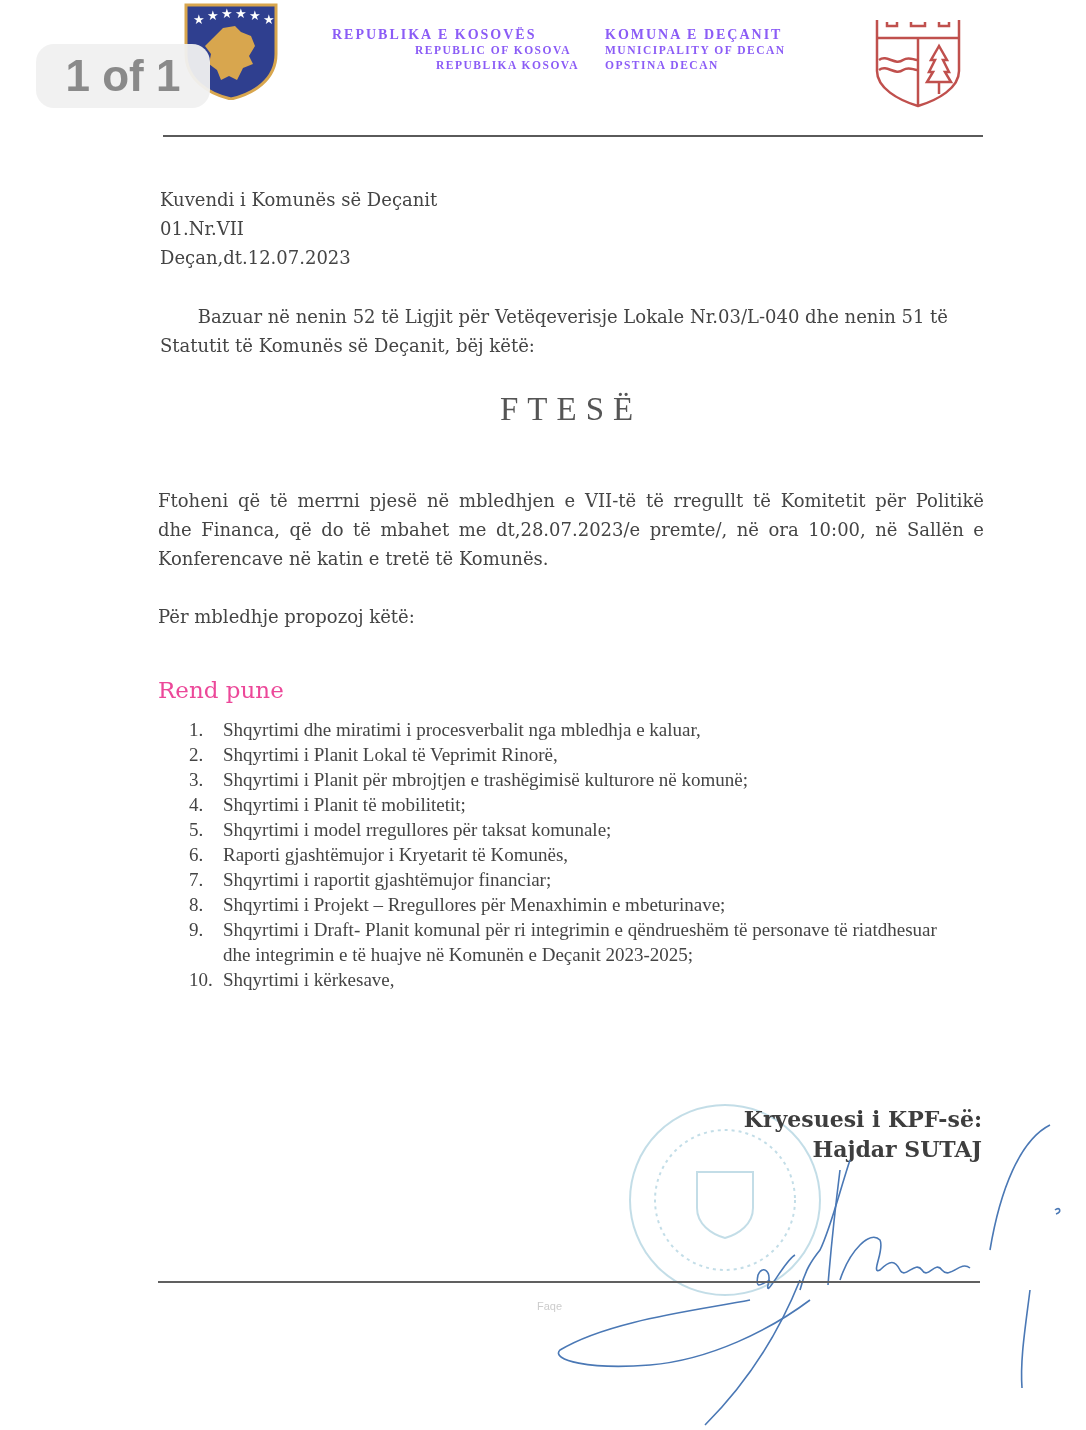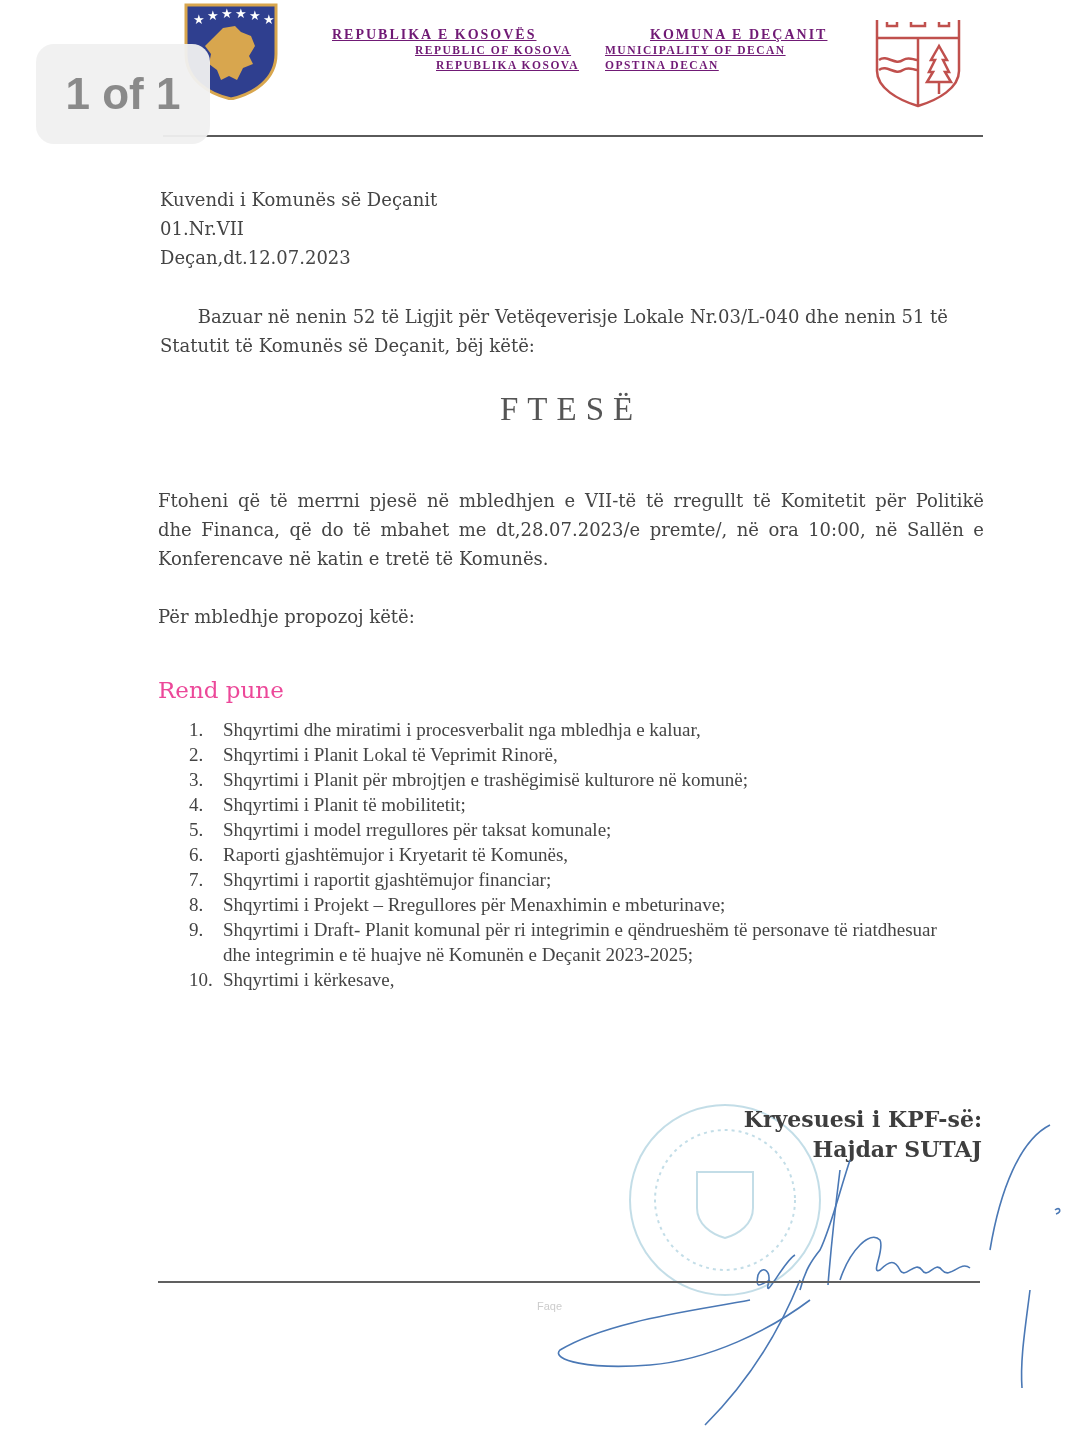--- a/index.html
+++ b/index.html
@@ -3,29 +3,29 @@
 <meta charset="utf-8">
 <style>
   html, body { margin: 0; padding: 0; }
   body {
     width: 1086px; height: 1430px; position: relative; overflow: hidden;
     background: #ffffff; color: #3a3a3a;
     font-family: "DejaVu Serif", serif;
   }
   .abs { position: absolute; }
   .page-indicator {
-    left: 36px; top: 44px; width: 174px; height: 100px;
+    left: 36px; top: 44px; width: 174px; height: 64px;
     background: rgba(240,240,240,0.95); border-radius: 18px;
     display: flex; align-items: center; justify-content: center;
     font-family: "Liberation Sans", sans-serif; font-weight: bold;
     font-size: 44px; color: #8a8a8a; z-index: 5;
   }
   .hdr {
     font-family: "Liberation Serif", serif; font-weight: bold;
-    color: #701a75; letter-spacing: 1.5px; white-space: nowrap; text-decoration: underline;
+    color: #8b5cf6; letter-spacing: 1.5px; white-space: nowrap;
   }
   .hdr.big { font-size: 14px; letter-spacing: 2px; }
   .hdr.small { font-size: 11.5px; }
   .rule { height: 2px; background: #5a5a5a; }
   .body-text {
     font-family: "DejaVu Serif", serif; font-size: 18px; color: #444;
     line-height: 29px;
     text-align: right;
   }
   .just { text-align: justify; text-align-last: justify; }
@@ -64,21 +64,21 @@
       <text x="66" y="18" font-size="13" font-family="DejaVu Sans, sans-serif">★</text>
       <text x="80" y="22" font-size="13" font-family="DejaVu Sans, sans-serif">★</text>
     </g>
     <path d="M40 26 L52 24 L58 30 L68 34 L72 44 L66 54 L70 62 L60 66 L54 78 L46 74 L38 78 L34 68 L26 62 L28 52 L22 44 L30 36 Z" fill="#d8a64e"></path>
   </svg>
 </div>
 
 <div class="abs hdr big" style="left:332px; top:27px;">REPUBLIKA  E  KOSOVËS</div>
 <div class="abs hdr small" style="left:415px; top:44px;">REPUBLIC  OF  KOSOVA</div>
 <div class="abs hdr small" style="left:436px; top:59px;">REPUBLIKA KOSOVA</div>
-<div class="abs hdr big" style="left:605px; top:27px;margin-left:45px;">KOMUNA  E  DEÇANIT</div>
+<div class="abs hdr big" style="left:605px; top:27px;">KOMUNA  E  DEÇANIT</div>
 <div class="abs hdr small" style="left:605px; top:44px;">MUNICIPALITY  OF  DECAN</div>
 <div class="abs hdr small" style="left:605px; top:59px;">OPSTINA DECAN</div>
 
 <div class="abs" style="left:873px; top:16px; width:90px; height:92px;">
   <svg width="90" height="92" viewBox="0 0 90 92" fill="none" stroke="#c0504d" stroke-width="2.5">
     <path d="M4 4 V55 C4 72 25 84 45 90 C65 84 86 72 86 55 V4"></path>
     <path d="M4 22 H86"></path>
     <path d="M14 6 V10 H24 V6 M38 6 V10 H52 V6 M66 6 V10 H76 V6"></path>
     <path d="M45 22 V90"></path>
     <path d="M6 44 C14 38 22 50 30 44 C36 40 40 44 44 44"></path>

